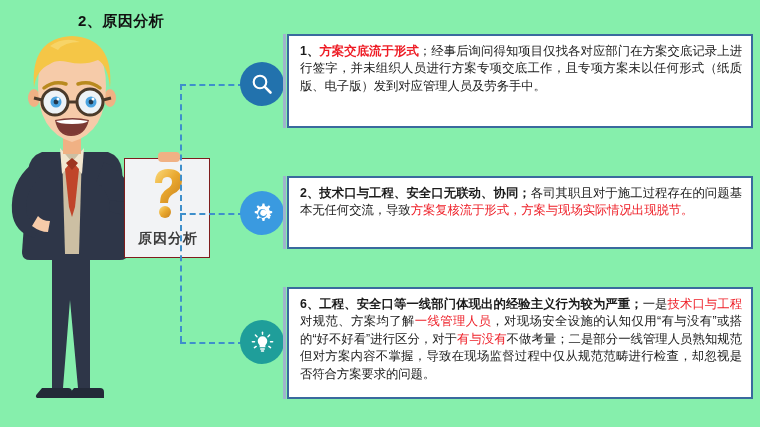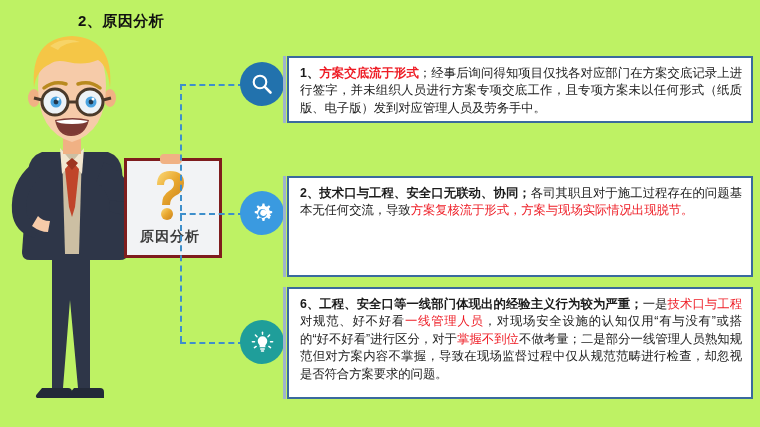--- a/index.html
+++ b/index.html
@@ -2,38 +2,38 @@
 <html><head>
 <meta charset="utf-8">
 <style>
   * { box-sizing: border-box; margin: 0; padding: 0; }
   html, body {
     width: 760px; height: 427px;
     background: #ffffff;
     font-family: "Liberation Sans", "DejaVu Sans", sans-serif;
     overflow: hidden;
   }
-  #stage { position: relative; width: 760px; height: 427px; background:#bef264; }
+  #stage { position: relative; width: 760px; height: 427px; background:#86efac; }
 
   
   .page-title {
     position: absolute; left: 78px; top: 12px;
     font-size: 15px; font-weight: bold; color: #111111;
     letter-spacing: .5px; white-space: nowrap;
   }
 
   
   .character { position: absolute; left: 0px; top: 30px; width: 150px; height: 385px; }
 
   
   .sign {
     position: absolute; left: 124px; top: 158px;
-    width: 98px; height: 100px;
+    width: 86px; height: 100px;
     background: #f2f3f5;
-    border: 3px solid #7f1d1d;
+    border: 1px solid #7f1d1d;
     padding-left: 20px;
   }
   .sign-q {
     position: absolute; left: 0; top: 6px; width: 86px; height: 58px;
     display: flex; align-items: center; justify-content: center;
   }
   .sign-label {
     position: absolute; left: 0; bottom: 9px; width: 86px;
     text-align: center; font-size: 14px; font-weight: bold;
     color: #3c3c3c; letter-spacing: 1px;
@@ -72,22 +72,22 @@
     position: absolute; left: 287px; width: 466px;
     background: #ffffff;
     border: 2px solid #3a6a9e;
     padding: 7px 9px 7px 11px;
   }
   .box::before {
     content: ""; position: absolute; left: -6px; top: -2px;
     width: 3px; height: calc(100% + 4px);
     background: #9fb4cd;
   }
-  .box1 { top: 56px;  height: 67px; }
-  .box2 { top: 176px; height: 101px; }
+  .box1 { top: 34px;  height: 94px; }
+  .box2 { top: 176px; height: 73px; }
   .box3 { top: 287px; height: 112px; }
 
   .box-text {
     font-size: 12.4px;
     line-height: 17.4px;
     color: #1b1b1b;
     text-align: justify;
     letter-spacing: -0.1px;
   }
   .box-text b { font-weight: bold; }
@@ -220,17 +220,17 @@
   </div>
 
   <div class="box box2">
     <div class="box-text">
       <b>2、技术口与工程、安全口无联动、协同；</b><span>各司其职且对于施工过程存在的问题基本无任何交流，导致</span><span class="hl-n">方案复核流于形式，方案与现场实际情况出现脱节。</span>
     </div>
   </div>
 
   <div class="box box3">
     <div class="box-text">
-      <b>6、工程、安全口等一线部门体现出的经验主义行为较为严重；</b><span>一是</span><span class="hl-n">技术口与工程</span><span>对规范、好不好看</span><span class="hl-n">一线管理人员</span><span>，对现场安全设施的认知仅用“有与没有”或搭的“好不好看”进行区分，对于</span><span class="hl-n">掌握不到位</span><span>不做考量；二是部分一线管理人员熟知规范但对方案内容不掌握，导致在现场监督过程中仅从规范范畴进行检查，却忽视是否符合方案要求的问题。</span>
+      <b>6、工程、安全口等一线部门体现出的经验主义行为较为严重；</b><span>一是</span><span class="hl-n">技术口与工程</span><span>对规范、方案均了解</span><span class="hl-n">一线管理人员</span><span>，对现场安全设施的认知仅用“有与没有”或搭的“好不好看”进行区分，对于</span><span class="hl-n">有与没有</span><span>不做考量；二是部分一线管理人员熟知规范但对方案内容不掌握，导致在现场监督过程中仅从规范范畴进行检查，却忽视是否符合方案要求的问题。</span>
     </div>
   </div>
 
 </div>
 
 </body></html>

